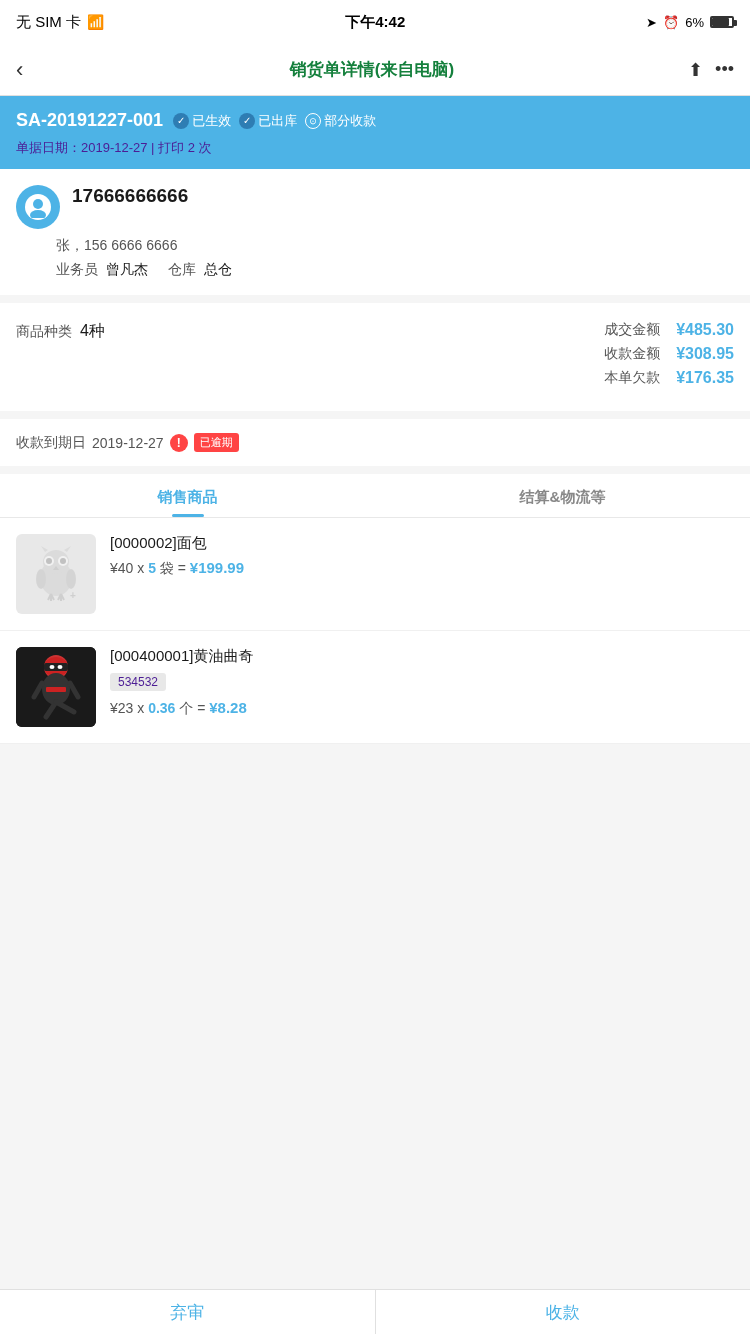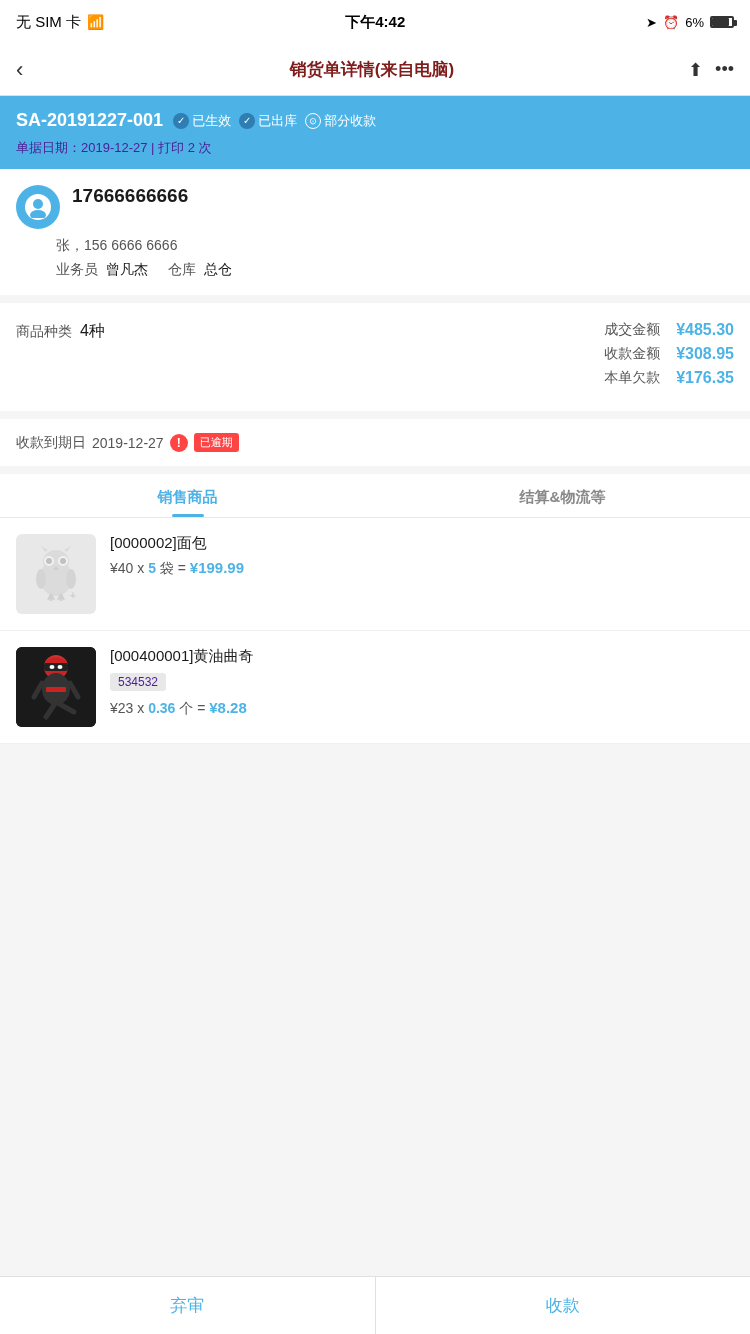--- a/index.html
+++ b/index.html
@@ -62,21 +62,21 @@
     }
     .nav-back {
       font-size: 22px;
       color: #333;
       cursor: pointer;
       width: 40px;
     }
     .nav-title {
       font-size: 17px;
       font-weight: 600;
-      color: #7f1d1d;
+      color: #15803d;
     }
     .nav-right { display: flex; align-items: center; gap: 12px; }
     .nav-icon { font-size: 18px; color: #333; cursor: pointer; }
 
     
     .header-blue {
       background: #4db3e6;
       padding: 14px 16px 12px;
     }
     .header-blue-row1 {
@@ -288,21 +288,21 @@
     .product-price { font-size: 14px; color: #555; }
     .price-highlight { color: #4db3e6; font-weight: 600; }
     .price-total { color: #4db3e6; font-weight: 700; font-size: 15px; }
 
     
     .bottom-bar {
       position: fixed;
       bottom: 0;
       left: 0;
       width: 750px;
-      height: 58px;
+      height: 45px;
       background: #fff;
       border-top: 1px solid #e0e0e0;
       display: flex;
     }
     .bottom-btn {
       flex: 1;
       display: flex;
       align-items: center;
       justify-content: center;
       font-size: 17px;

